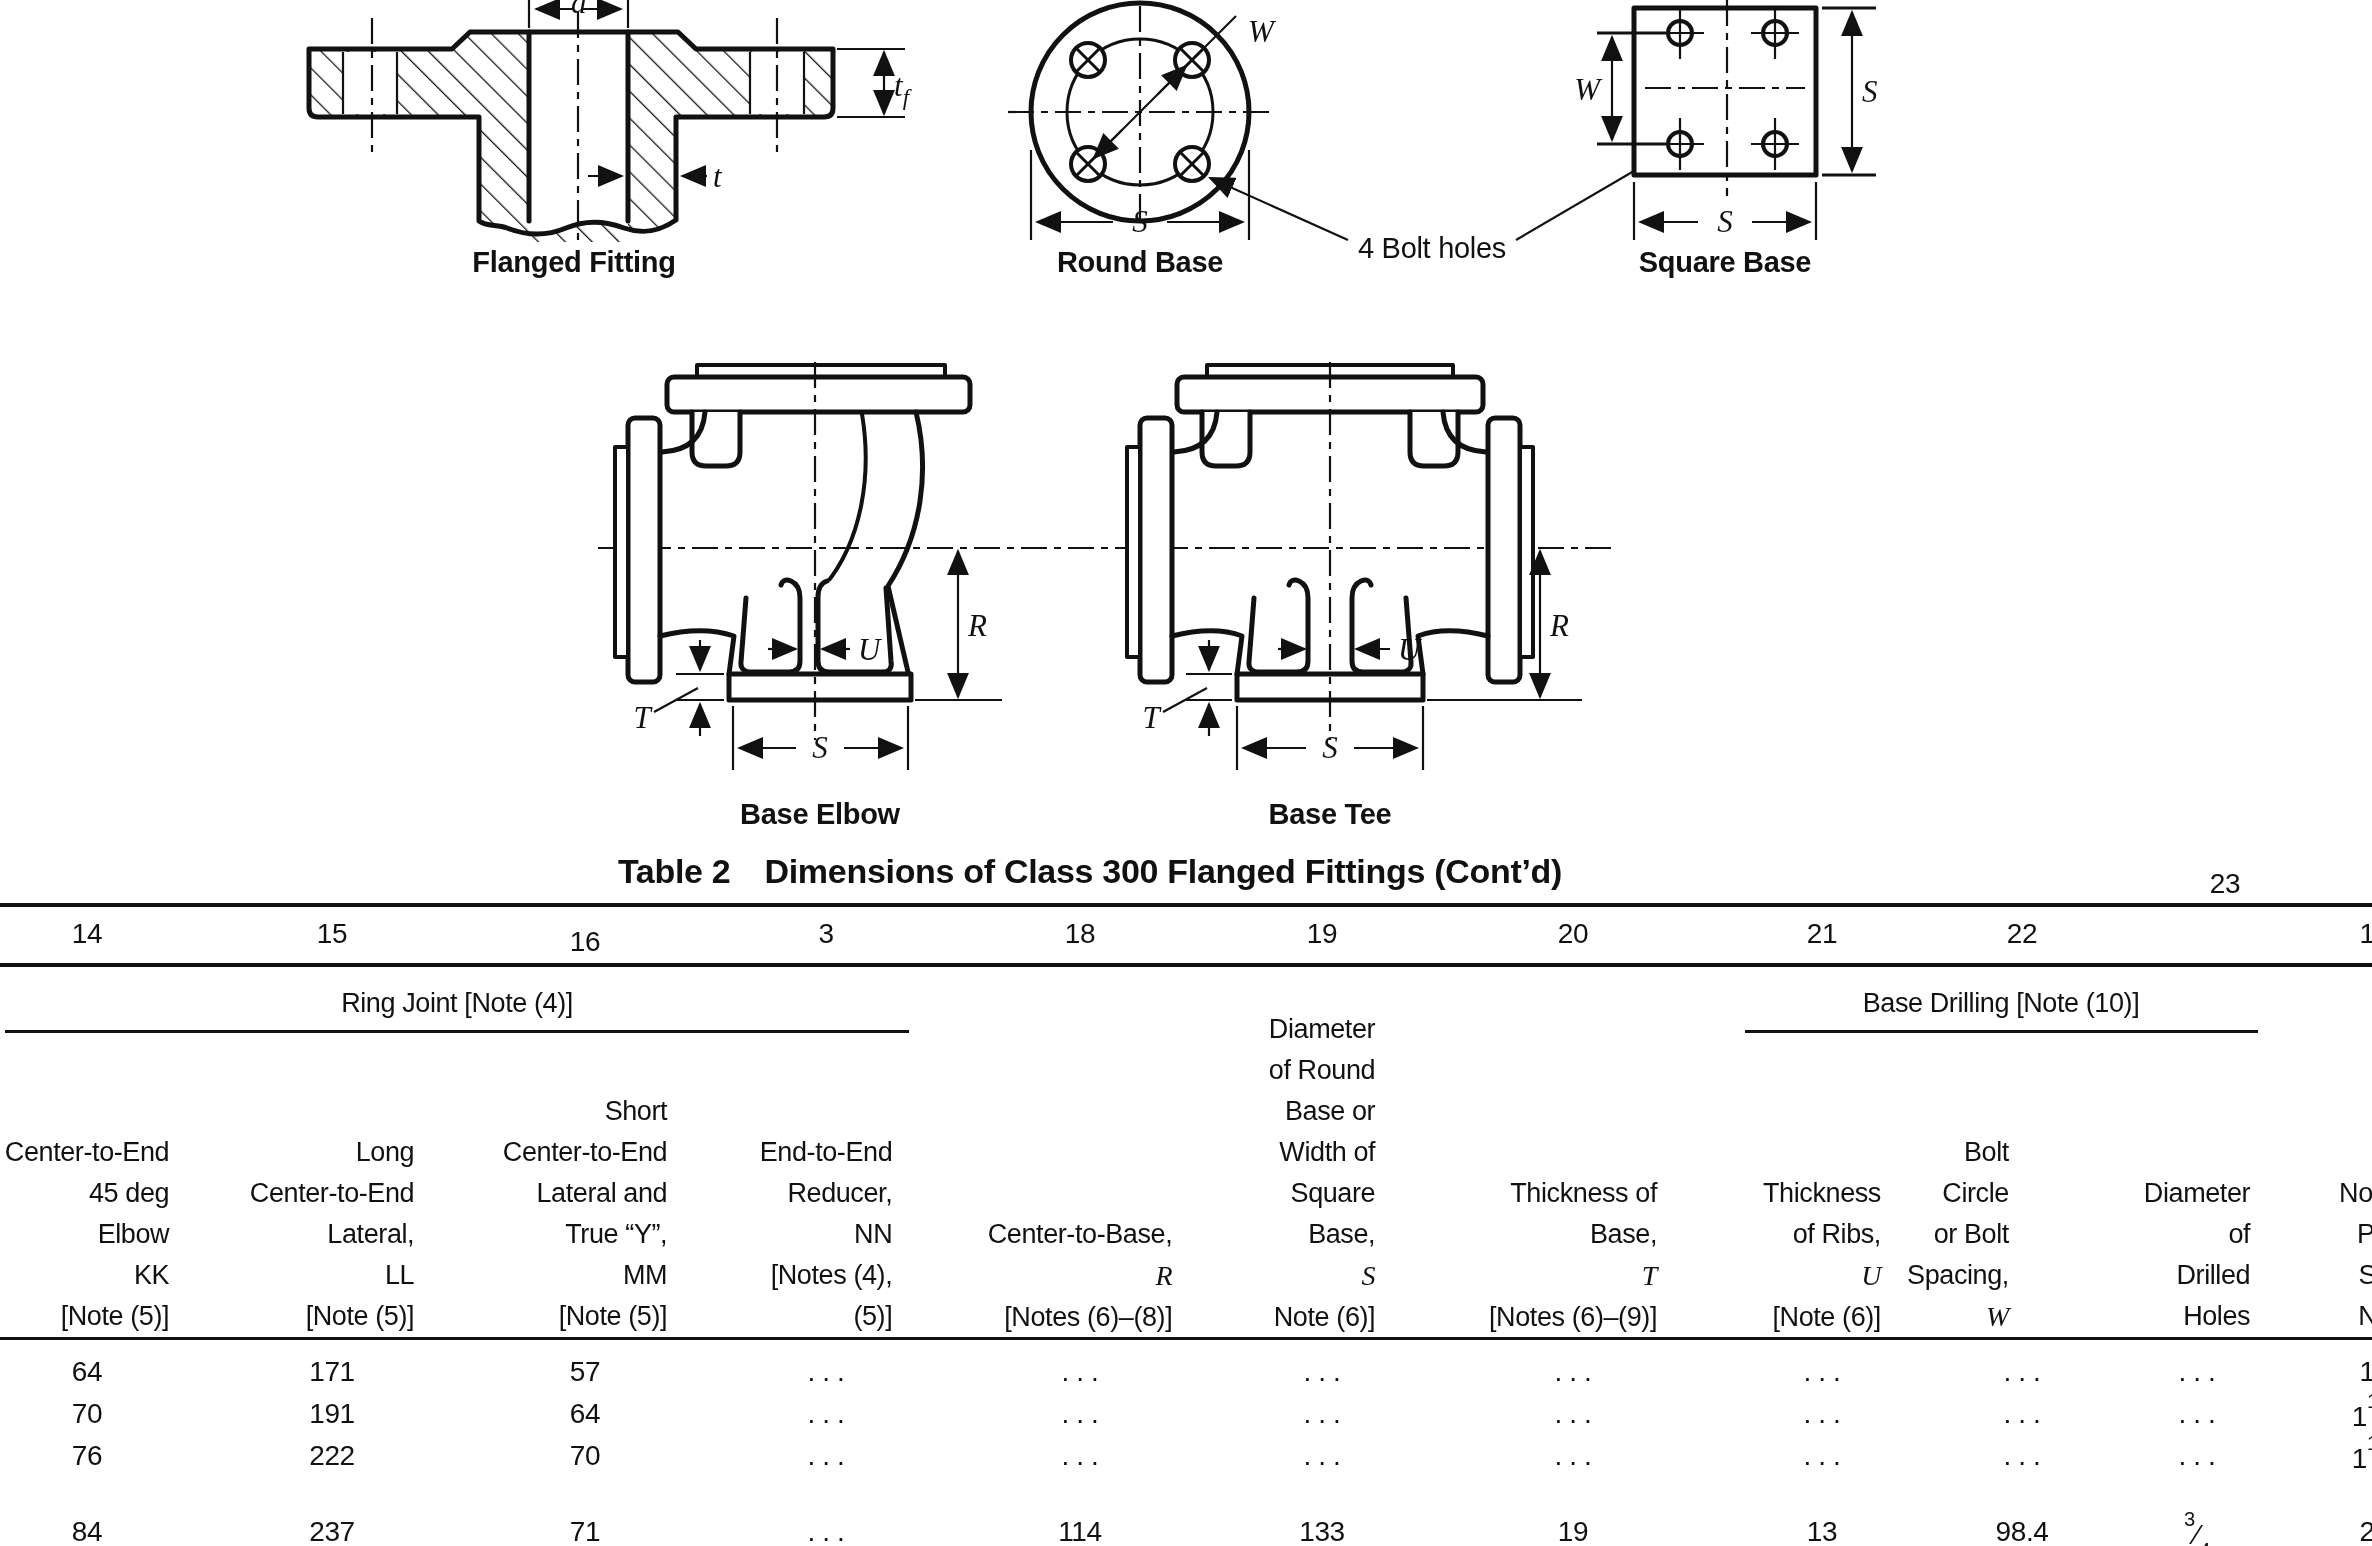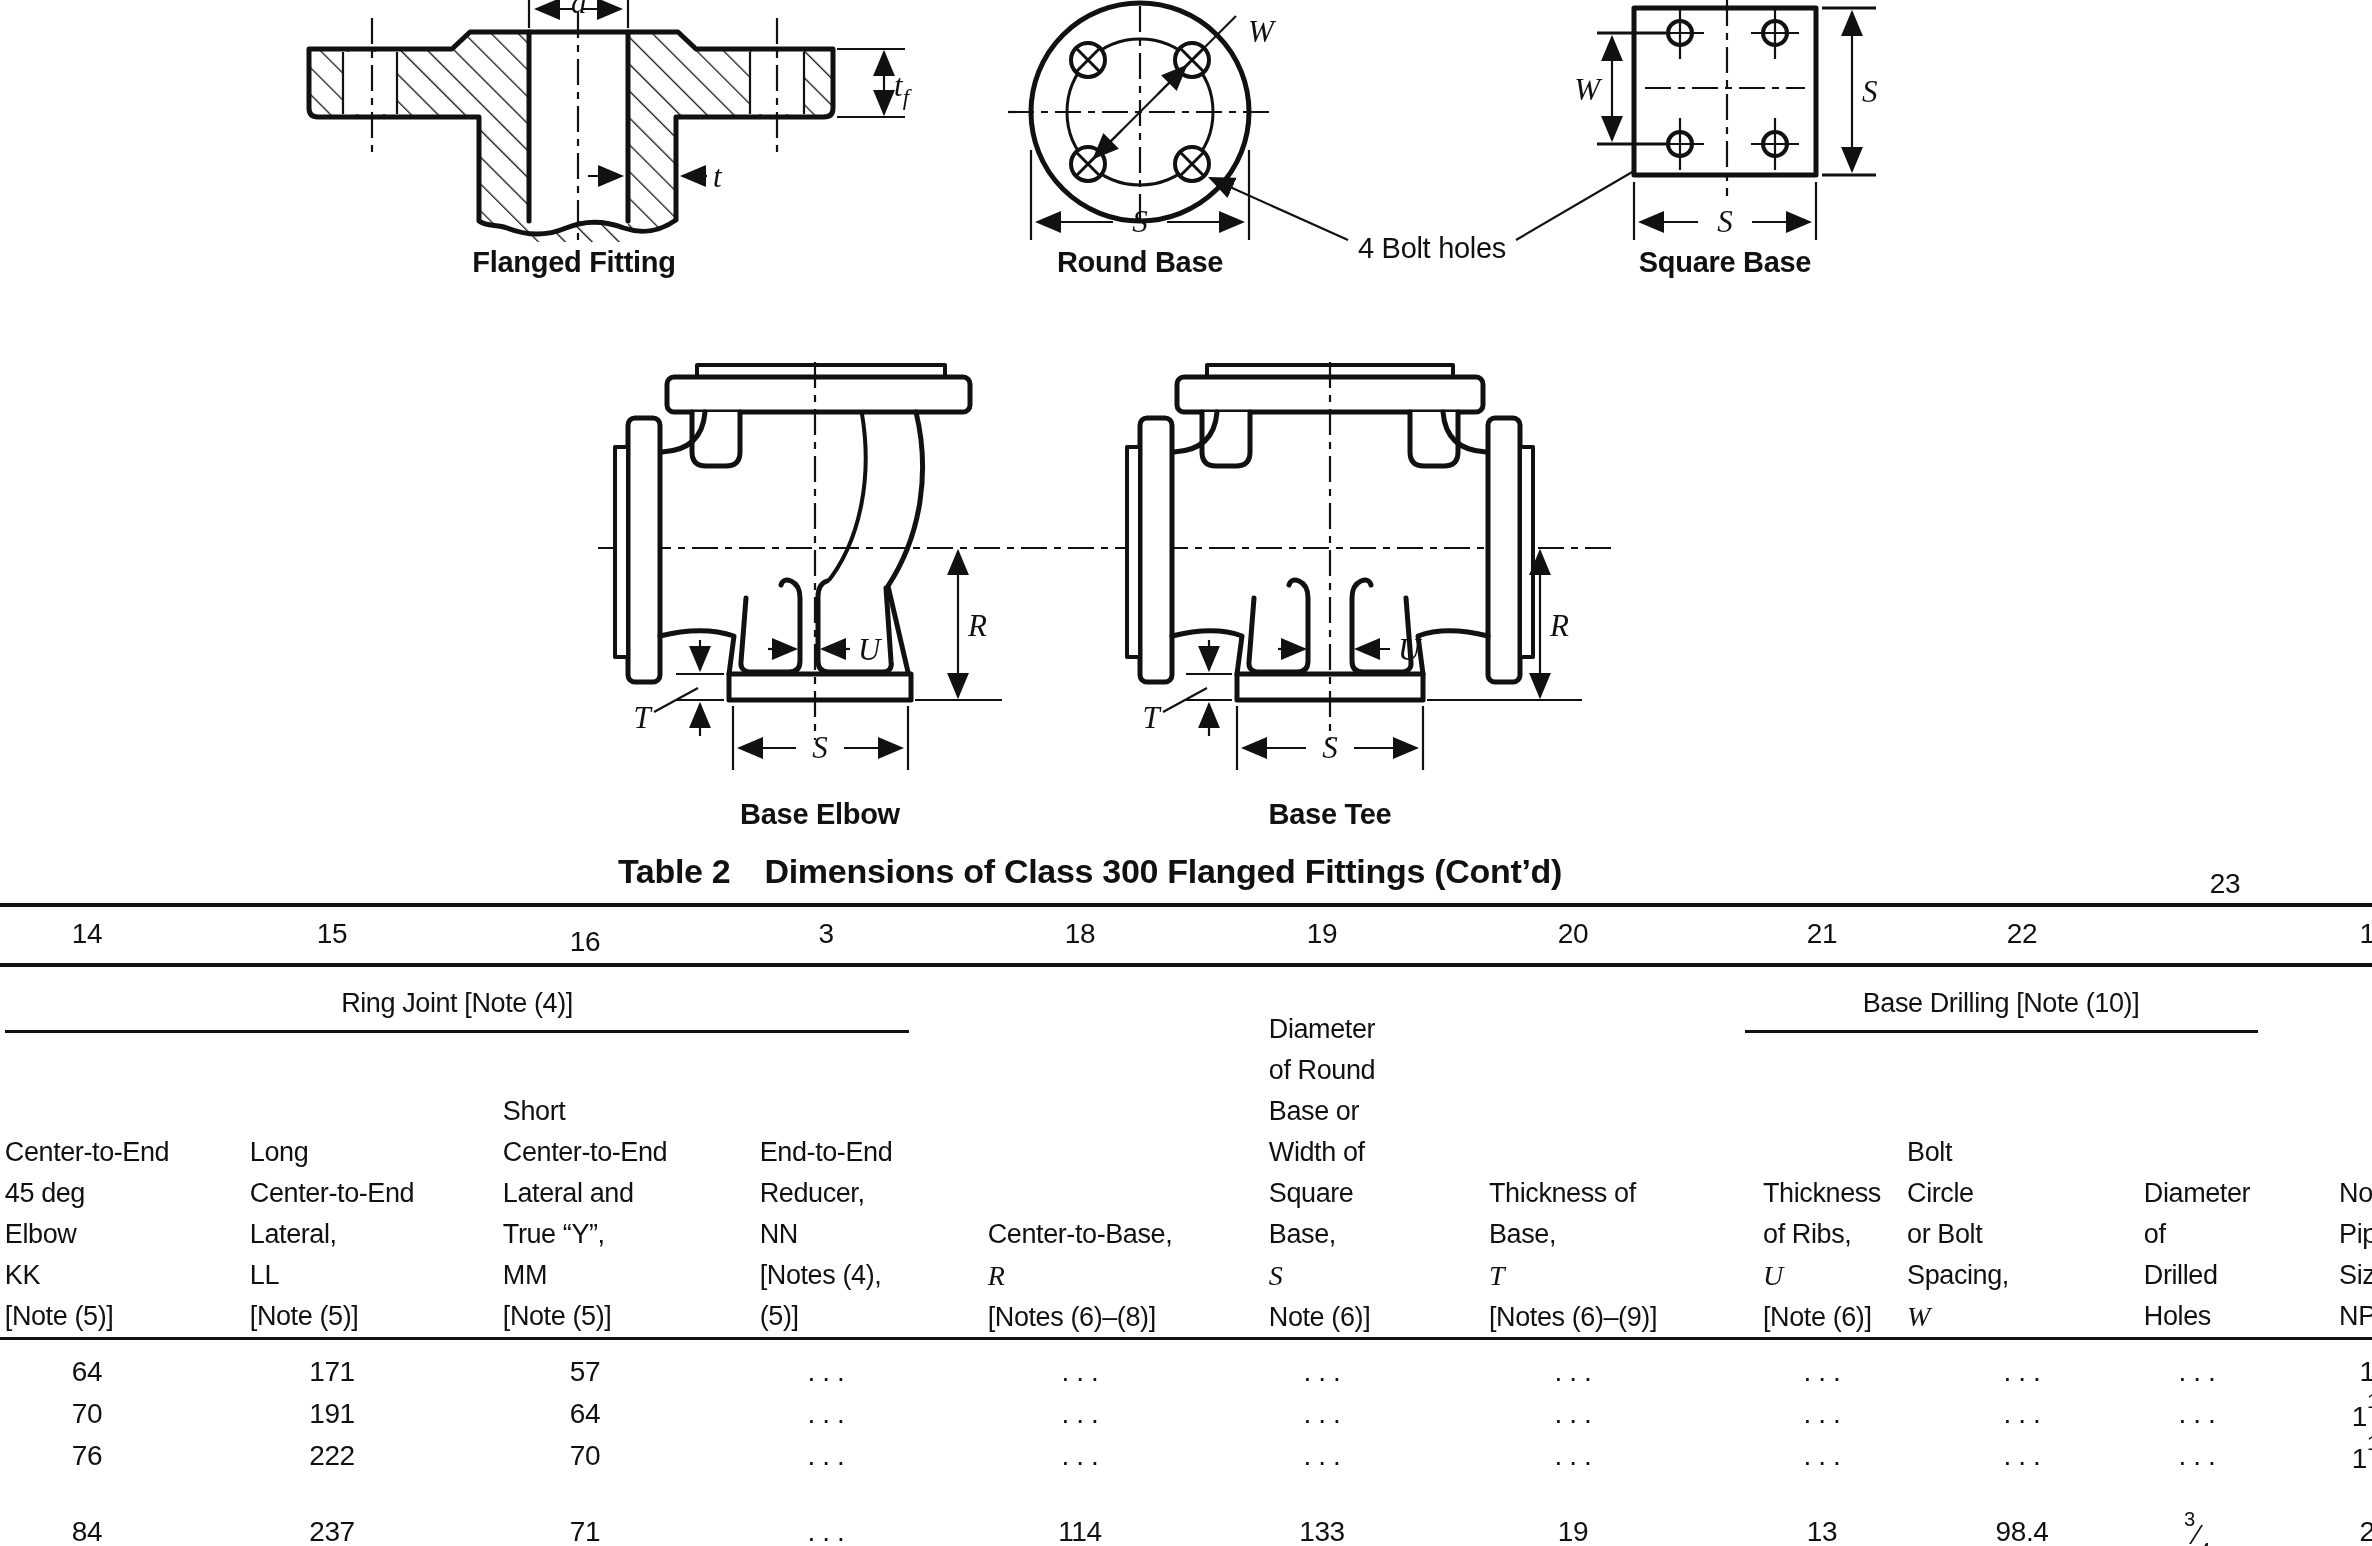--- a/index.html
+++ b/index.html
@@ -4,21 +4,21 @@
 <style>
   html,body{margin:0;padding:0;background:#fff;}
   #page{position:relative;width:2372px;height:1546px;background:#fff;overflow:hidden;
         font-family:"Liberation Sans",sans-serif;color:#111;}
   .rule{position:absolute;background:#111;}
   #title{position:absolute;top:852px;left:0;width:2180px;text-align:center;
          font-size:34px;font-weight:bold;letter-spacing:-0.3px;white-space:nowrap;}
   #title .gap{display:inline-block;width:34px;}
   .spanner{position:absolute;transform:translateX(-50%);font-size:27px;letter-spacing:-0.4px;white-space:nowrap;}
   .colnum{position:absolute;transform:translateX(-50%);font-size:28px;letter-spacing:-0.4px;}
-  .hdr{position:absolute;transform:translateX(-50%);text-align:left;font-size:27px;
+  .hdr{position:absolute;transform:translateX(-50%);text-align:right;font-size:27px;
        line-height:41px;letter-spacing:-0.4px;white-space:nowrap;}
   .cell{position:absolute;transform:translateX(-50%);font-size:28px;letter-spacing:-0.4px;white-space:nowrap;}
   .dl{font-family:"Liberation Serif",serif;font-style:italic;font-size:28px;}
   sup.fr{font-size:0.72em;position:relative;top:-0.42em;}
   sub.fr{font-size:0.72em;position:relative;top:0.28em;}
   svg .s5{stroke:#111;stroke-width:5;fill:none;stroke-linejoin:round;stroke-linecap:round;}
   svg .s4{stroke:#111;stroke-width:4;fill:none;stroke-linejoin:round;stroke-linecap:round;}
   svg .s3{stroke:#111;stroke-width:3;fill:none;}
   svg .s2{stroke:#111;stroke-width:2.2;fill:none;}
   svg .cl{stroke:#111;stroke-width:2.2;fill:none;stroke-dasharray:26 7 7 7;}

